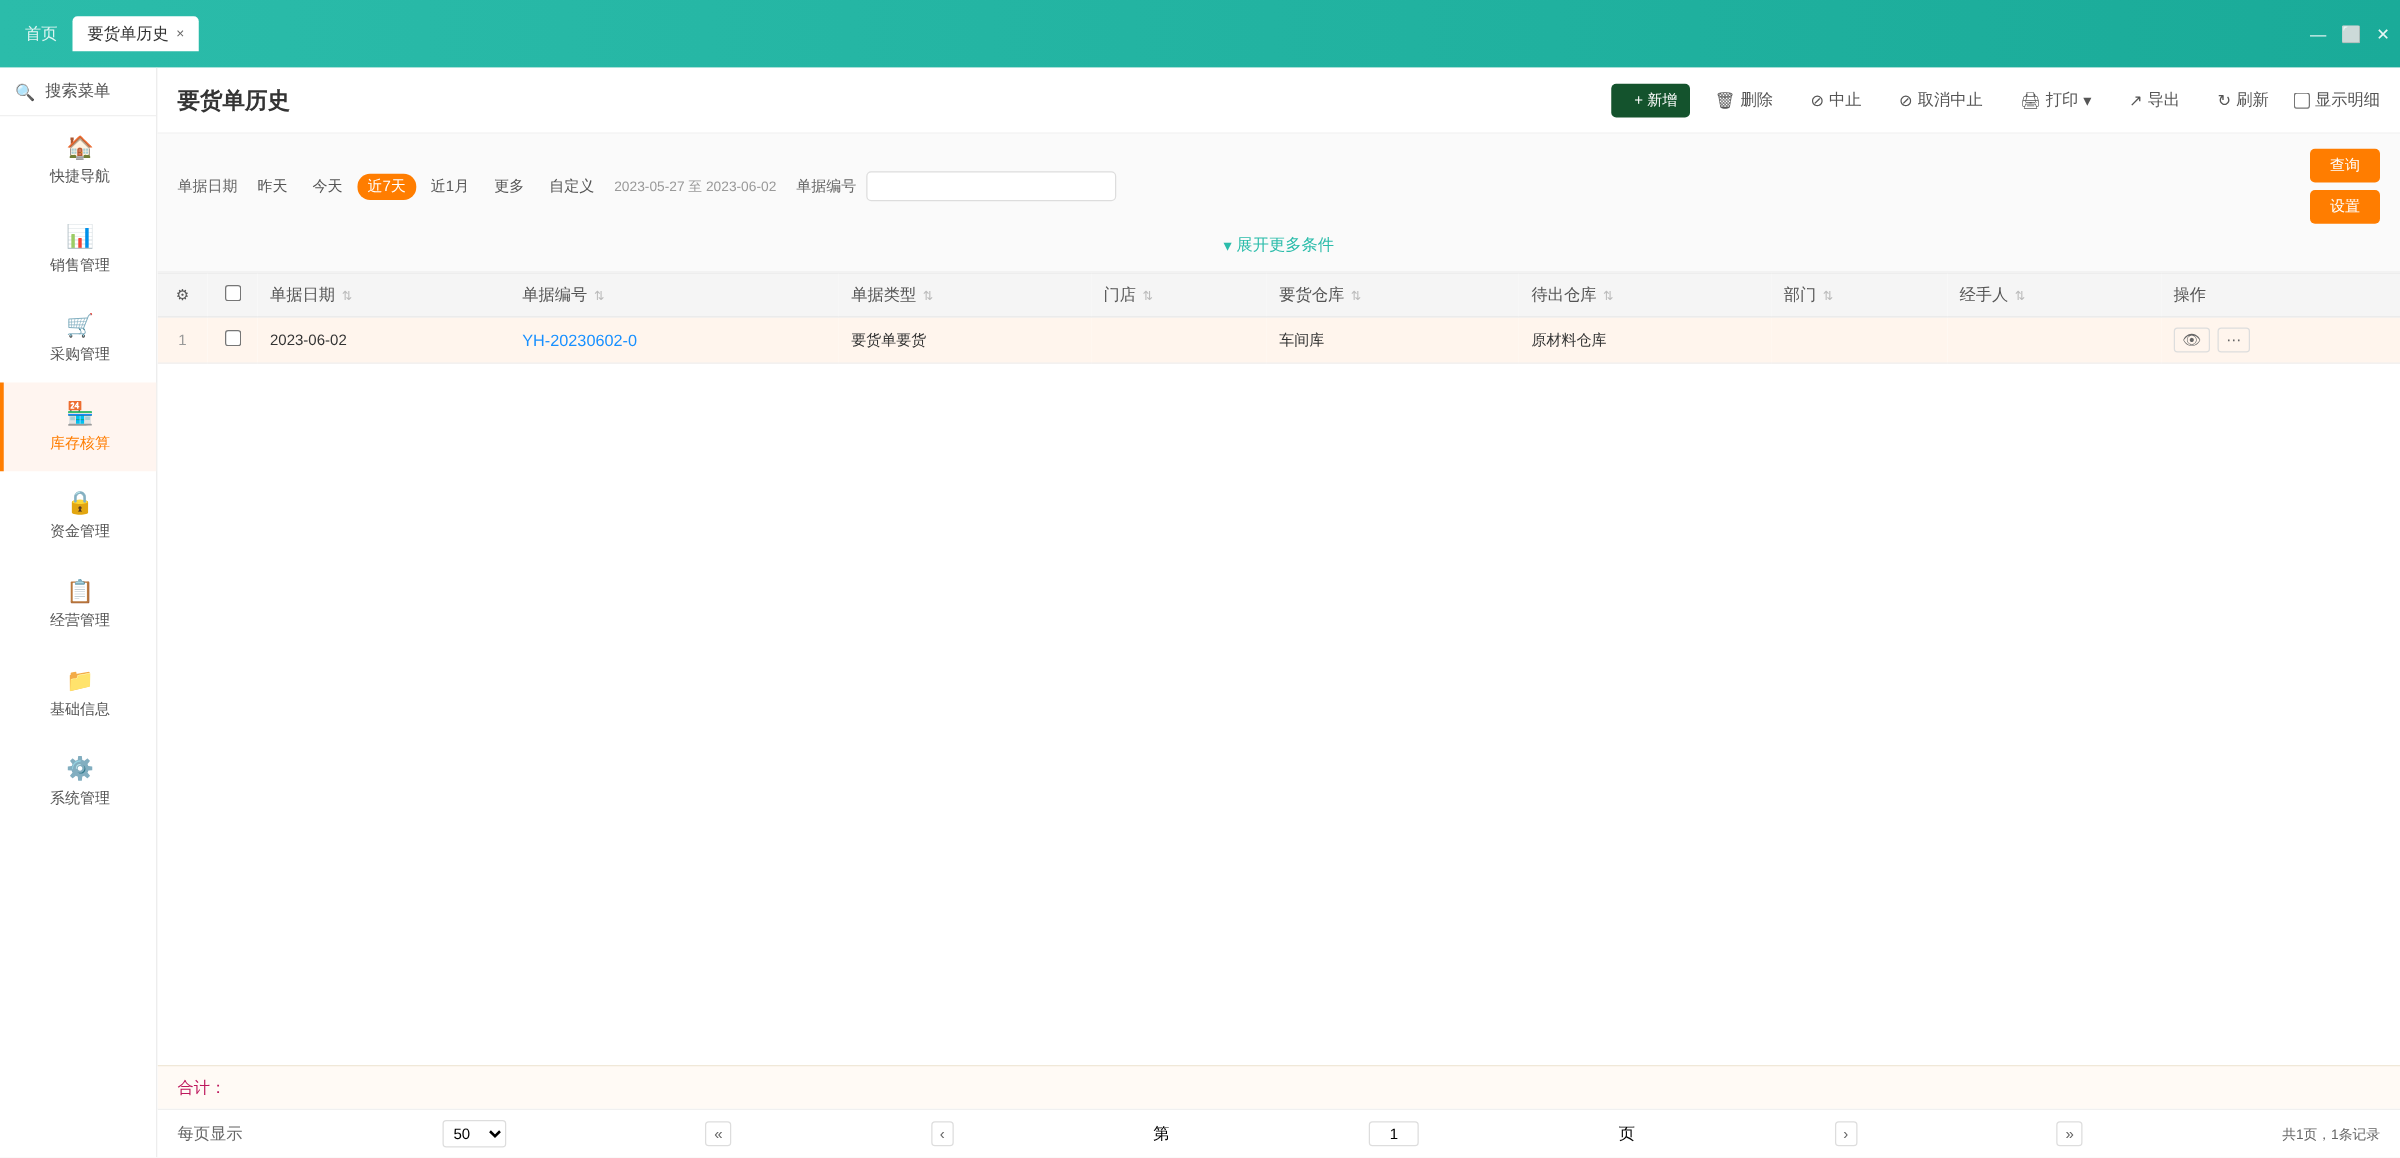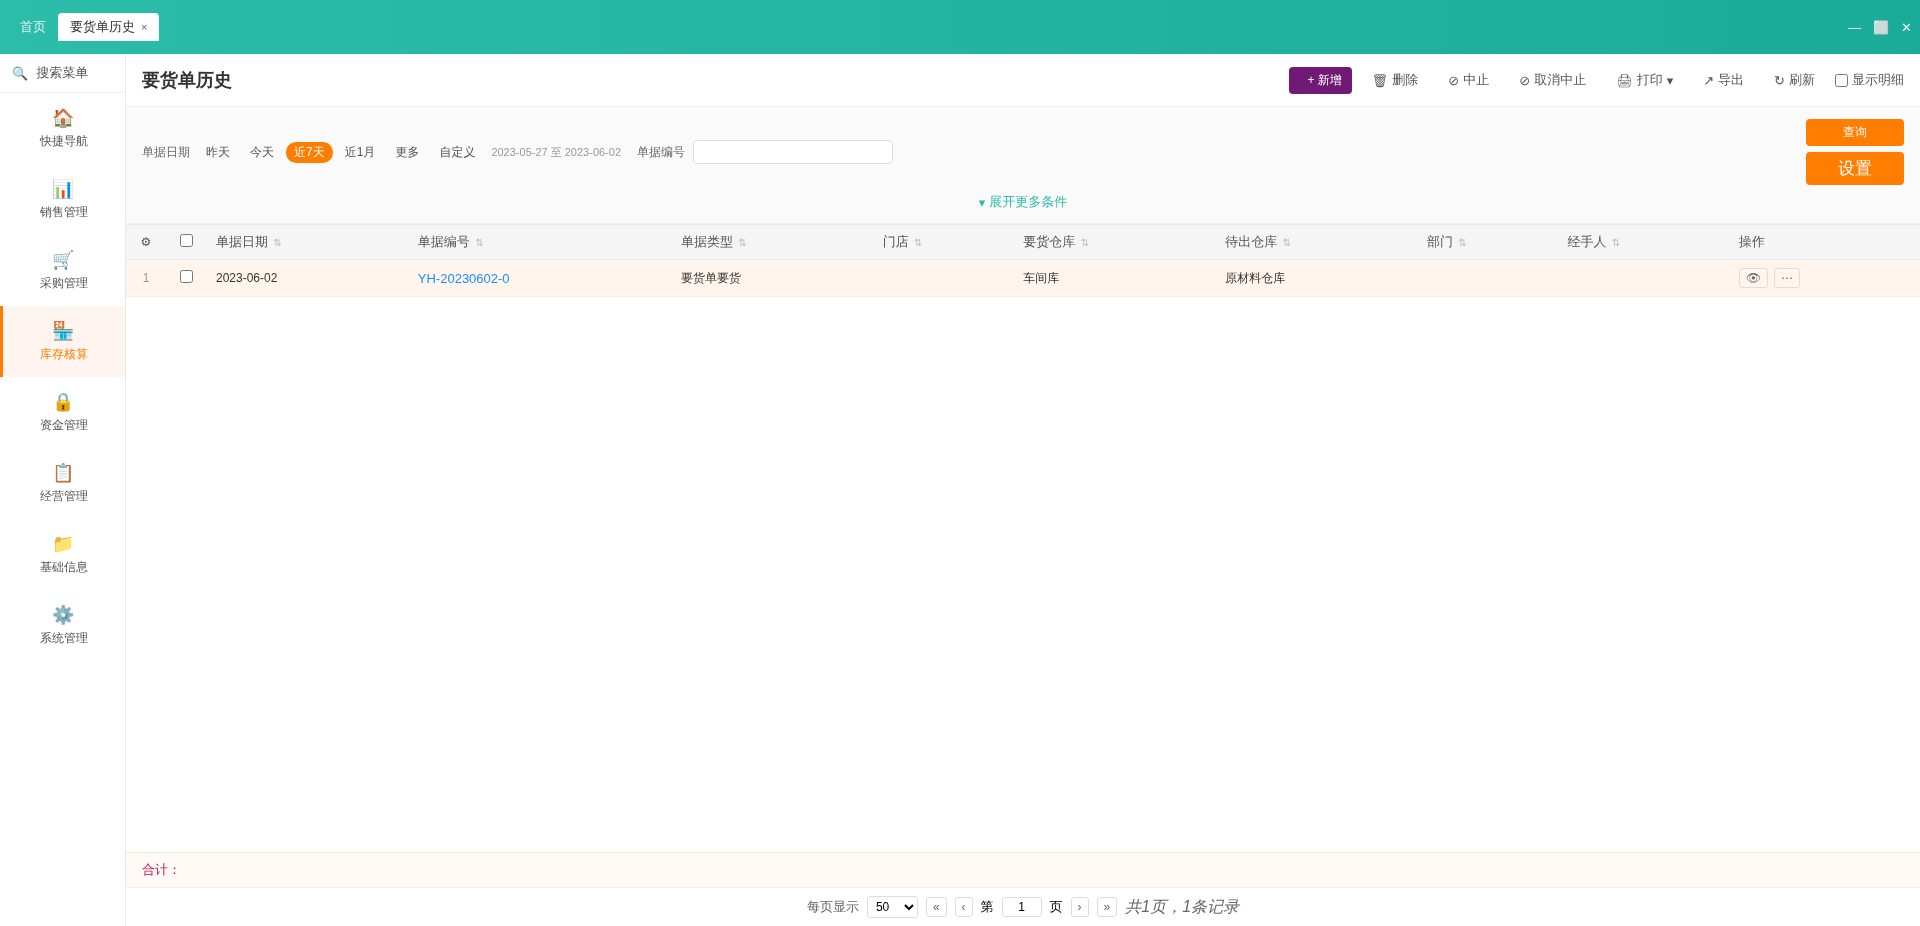--- a/index.html
+++ b/index.html
@@ -119,21 +119,21 @@
       gap: 4px;
       padding: 5px 10px;
       border: none;
       background: transparent;
       cursor: pointer;
       color: #555;
       font-size: 12px;
       border-radius: 3px;
     }
     .toolbar-btn.primary {
-      background: #701a75;
+      background: #14532d;
       color: white;
       border-radius: 4px;
       padding-left: 18px;
     }
 
     
     .filter-area {
       padding: 12px 16px;
       background: #fafafa;
       border-bottom: 1px solid #f0f0f0;
@@ -252,21 +252,21 @@
       padding: 8px 16px;
       font-size: 12px;
       color: #be185d;
       flex-shrink: 0;
     }
 
     
     .pagination-bar {
       display: flex;
       align-items: center;
-      justify-content: center;
+      justify-content: space-between;
       padding: 8px 16px;
       border-top: 1px solid #f0f0f0;
       gap: 8px;
       flex-shrink: 0;
       background: white;
     }
     .pagination-bar .page-size-label { color: #666; }
     .page-size-select {
       border: 1px solid #ddd;
       border-radius: 3px;
@@ -284,21 +284,21 @@
       font-size: 12px;
     }
     .page-input {
       width: 40px;
       border: 1px solid #ddd;
       border-radius: 3px;
       padding: 2px 4px;
       text-align: center;
       font-size: 12px;
     }
-    .page-info { color: #666; font-size: 16px; font-style: italic; }
+    .page-info { color: #666; font-size: 11px; }
 
     
     .display-detail {
       display: flex;
       align-items: center;
       gap: 4px;
       font-size: 12px;
       color: #555;
     }
 
@@ -311,23 +311,23 @@
       color: #555;
       cursor: pointer;
       border-bottom: 1px solid #f0f0f0;
     }
 
     .settings-btn {
       background: #ff7d00;
       color: white;
       border: none;
       border-radius: 4px;
-      padding: 5px 32px;
-      cursor: pointer;
-      font-size: 17px;
+      padding: 5px 16px;
+      cursor: pointer;
+      font-size: 12px;
     }
 
     .query-btn {
       background: #ff7d00;
       color: white;
       border: none;
       border-radius: 4px;
       padding: 5px 16px;
       cursor: pointer;
       font-size: 12px;

